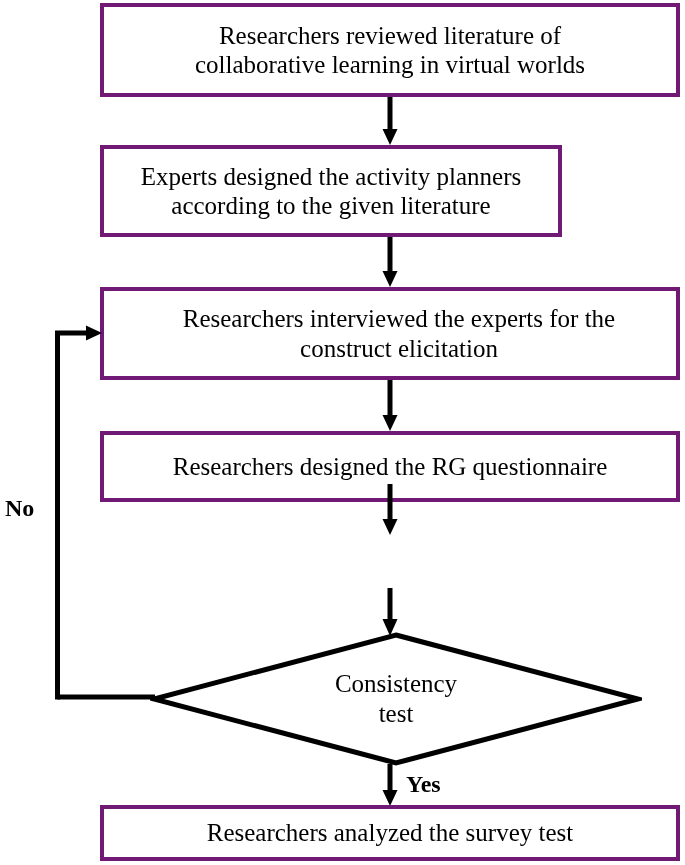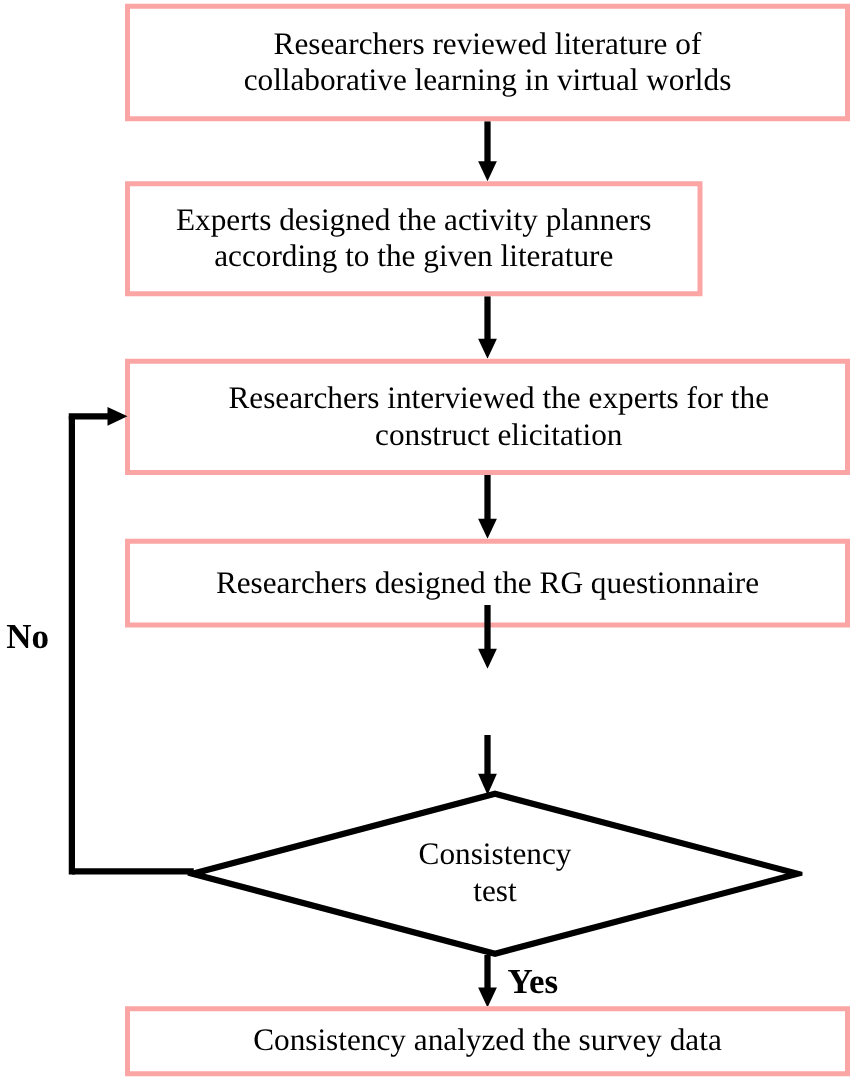--- a/index.html
+++ b/index.html
@@ -17,21 +17,21 @@
   #flowchart-root {
     position: relative;
     width: 685px;
     height: 865px;
     background: #ffffff;
   }
   
   .proc-box {
     position: absolute;
     box-sizing: border-box;
-    border: 4px solid #fca5a5;
+    border: 4px solid #701a75;
     background: #ffffff;
     display: flex;
     align-items: center;
     justify-content: center;
     text-align: center;
     line-height: 1.18;
     font-size: 25px;
     padding: 0 10px;
   }
   .proc-box .box-text {
@@ -62,21 +62,21 @@
   }
   
   .conn {
     position: absolute;
   }
   .conn svg { display: block; }
   
   .edge-label {
     position: absolute;
     font-weight: bold;
-    font-size: 28px;
+    font-size: 24px;
     line-height: 1;
     white-space: nowrap;
   }
 </style>
 </head>
 <body>
 
 <div id="flowchart-root">
 
   <div class="proc-box" style="left:100px; top:3px; width:580px; height:94px;">
@@ -159,16 +159,16 @@
   <div class="conn" style="left:380px; top:764px; width:20px; height:42px;">
     <svg width="20" height="42" viewBox="0 0 20 42">
       <line x1="10" y1="0" x2="10" y2="29" stroke="#000" stroke-width="5"></line>
       <polygon points="10,42 2.5,26 17.5,26" fill="#000"></polygon>
     </svg>
   </div>
 
   <div class="edge-label" style="left:406px; top:772px;">Yes</div>
 
   <div class="proc-box" style="left:100px; top:805px; width:580px; height:56px;">
-    <span class="box-text">Consistency analyzed the survey data</span>
+    <span class="box-text">Researchers analyzed the survey test</span>
   </div>
 
 </div>
 
 </body></html>

